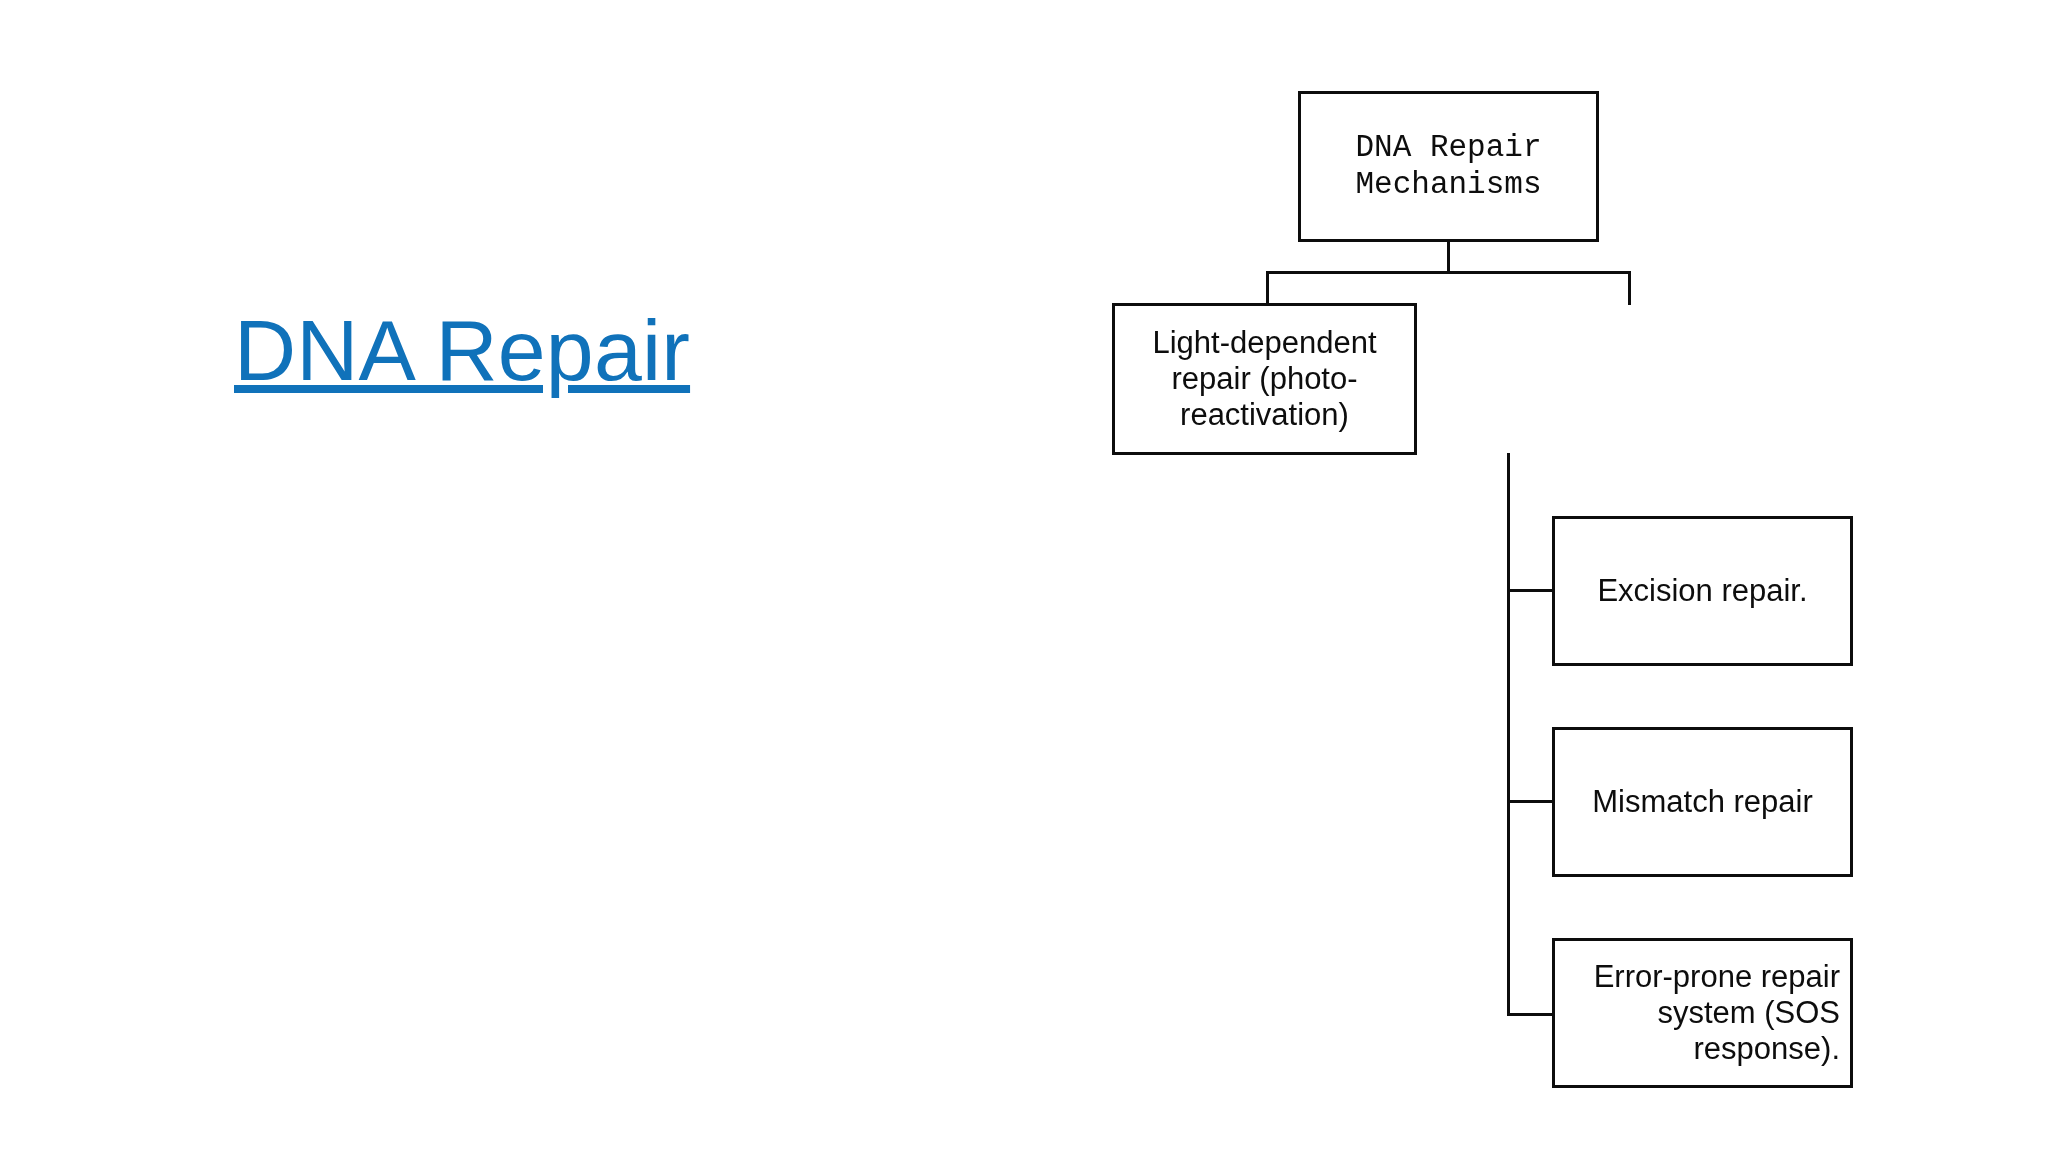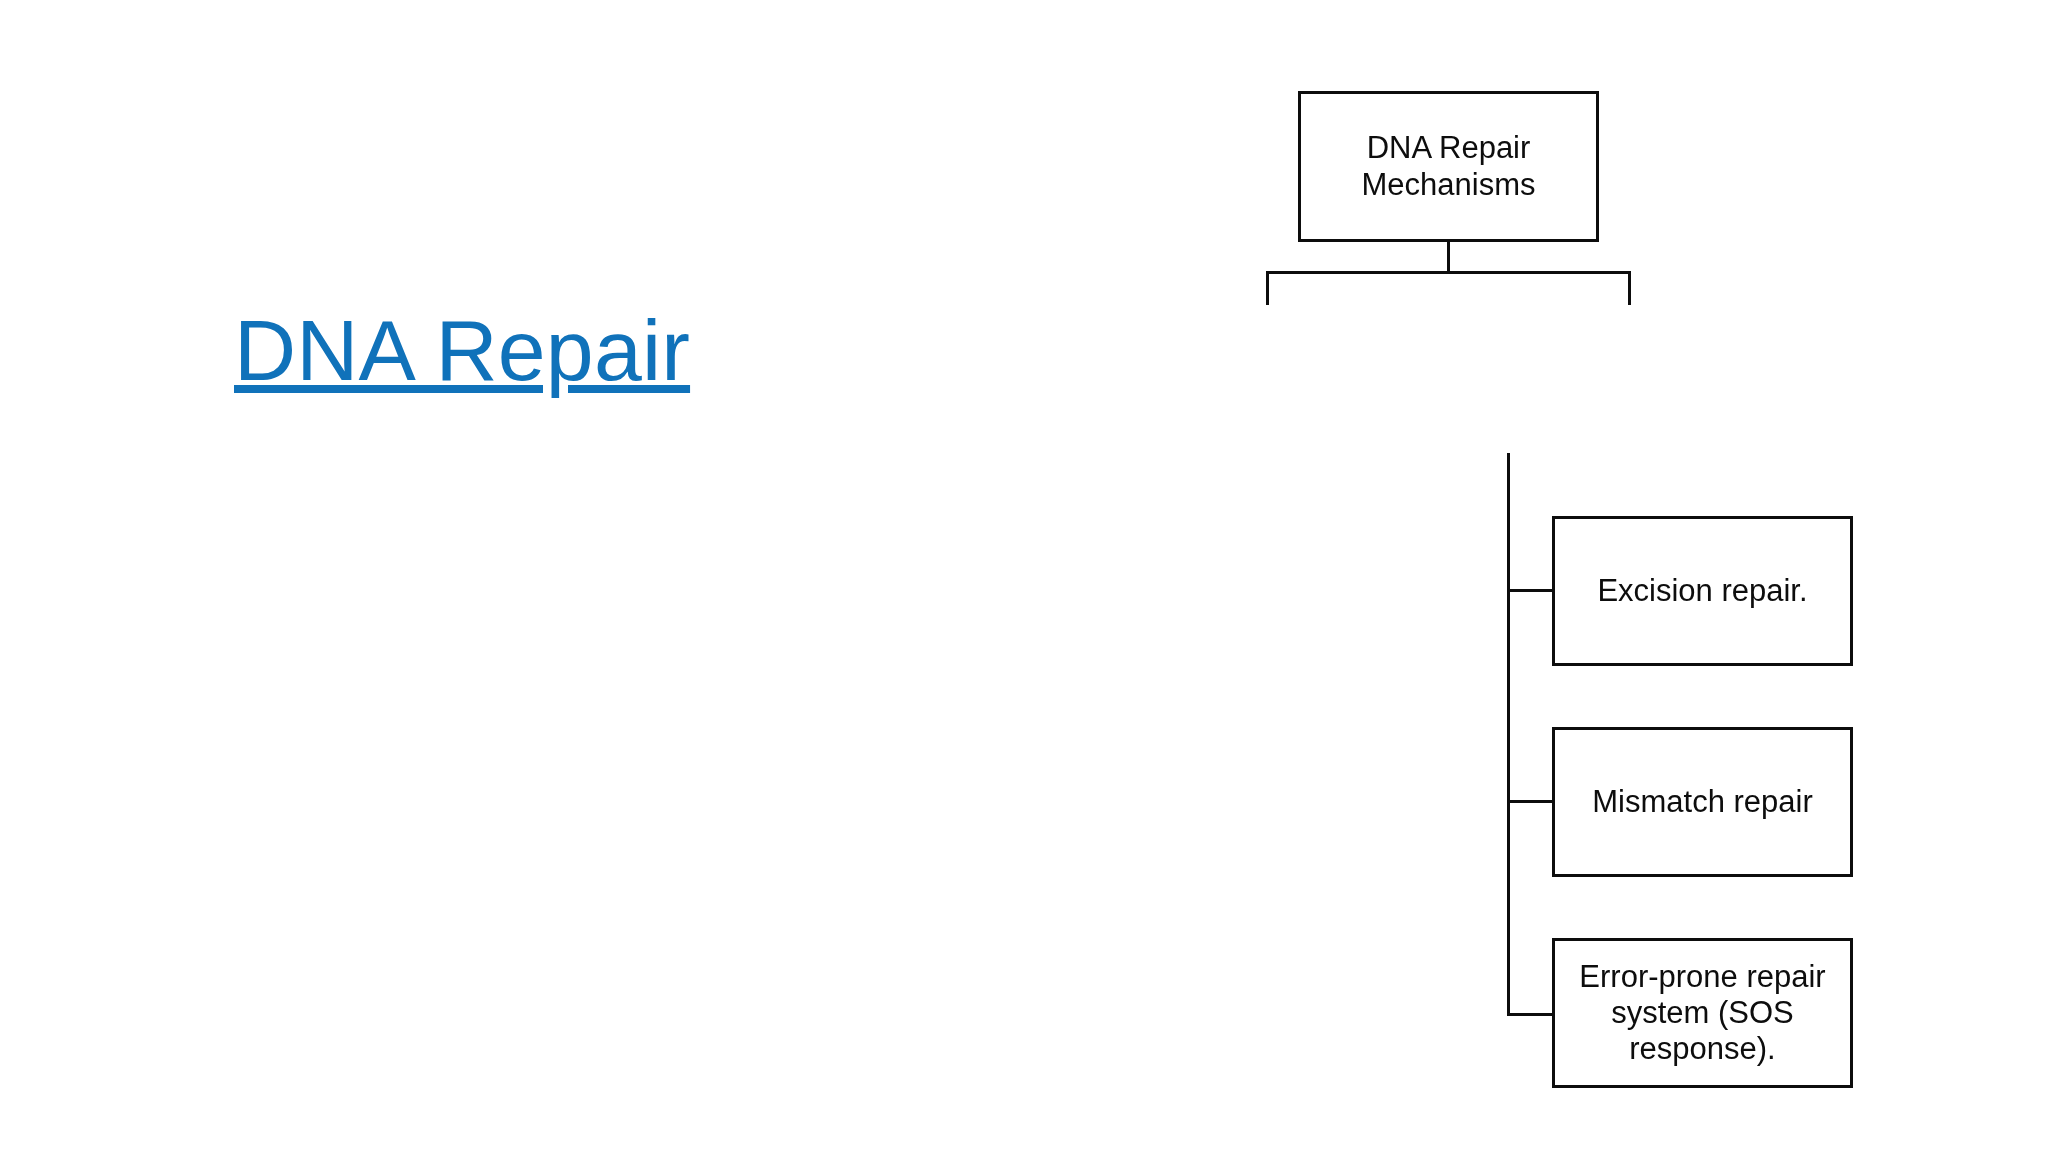--- a/index.html
+++ b/index.html
@@ -58,26 +58,26 @@
     font-size: 31px;
     line-height: 1.17;
     font-weight: 400;
     padding: 4px 10px;
   }
   .node .node-label {
     display: block;
     width: 100%;
   }
 
-  #node-root      { left: 1298px; top: 91px;  width: 301px; height: 151px; }
+  #node-root      { left: 1298px; top: 91px;  width: 301px; height: 151px; font-family: Liberation Mono, monospace; }
   #node-light     { left: 1112px; top: 303px; width: 305px; height: 152px; }
   #node-dark      { left: 1478px; top: 303px; width: 302px; height: 152px; }
   #node-excision  { left: 1552px; top: 516px; width: 301px; height: 150px; }
   #node-mismatch  { left: 1552px; top: 727px; width: 301px; height: 150px; }
-  #node-sos       { left: 1552px; top: 938px; width: 301px; height: 150px; }
+  #node-sos       { left: 1552px; top: 938px; width: 301px; height: 150px; text-align: right; }
 
   
   .conn {
     position: absolute;
     background: #0d0d0d;
   }
   .conn-v { width: 3px; }
   .conn-h { height: 3px; }
 
   
@@ -110,20 +110,23 @@
     <div class="conn conn-v" id="conn-to-dark"></div>
     <div class="conn conn-v" id="conn-dark-trunk"></div>
     <div class="conn conn-h" id="conn-to-excision"></div>
     <div class="conn conn-h" id="conn-to-mismatch"></div>
     <div class="conn conn-h" id="conn-to-sos"></div>
 
     <div class="node" id="node-root">
       <span class="node-label">DNA Repair Mechanisms</span>
     </div>
 
+    <div class="node" id="node-light">
+      <span class="node-label">Light-dependent repair (photo-reactivation)</span>
+    </div>
 
 
     <div class="node" id="node-excision">
       <span class="node-label">Excision repair.</span>
     </div>
 
     <div class="node" id="node-mismatch">
       <span class="node-label">Mismatch repair</span>
     </div>
 

